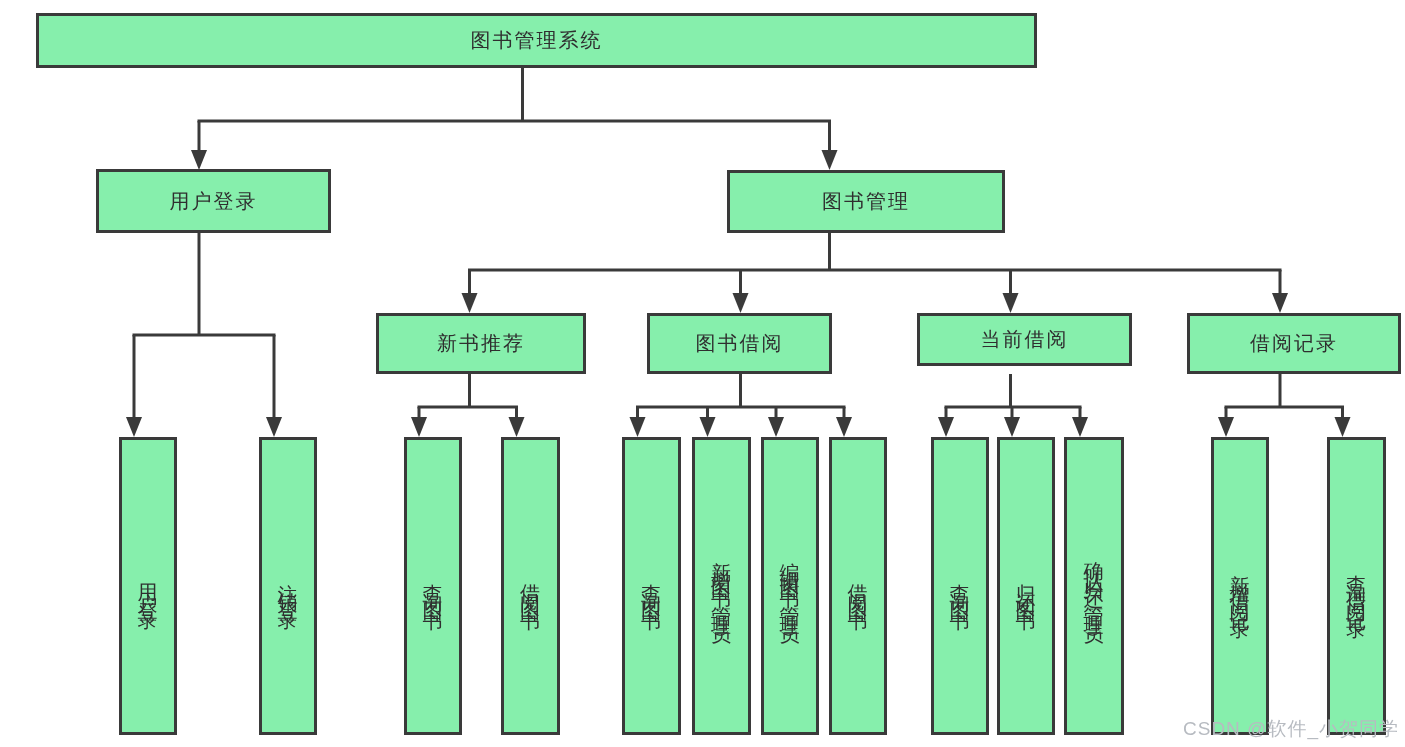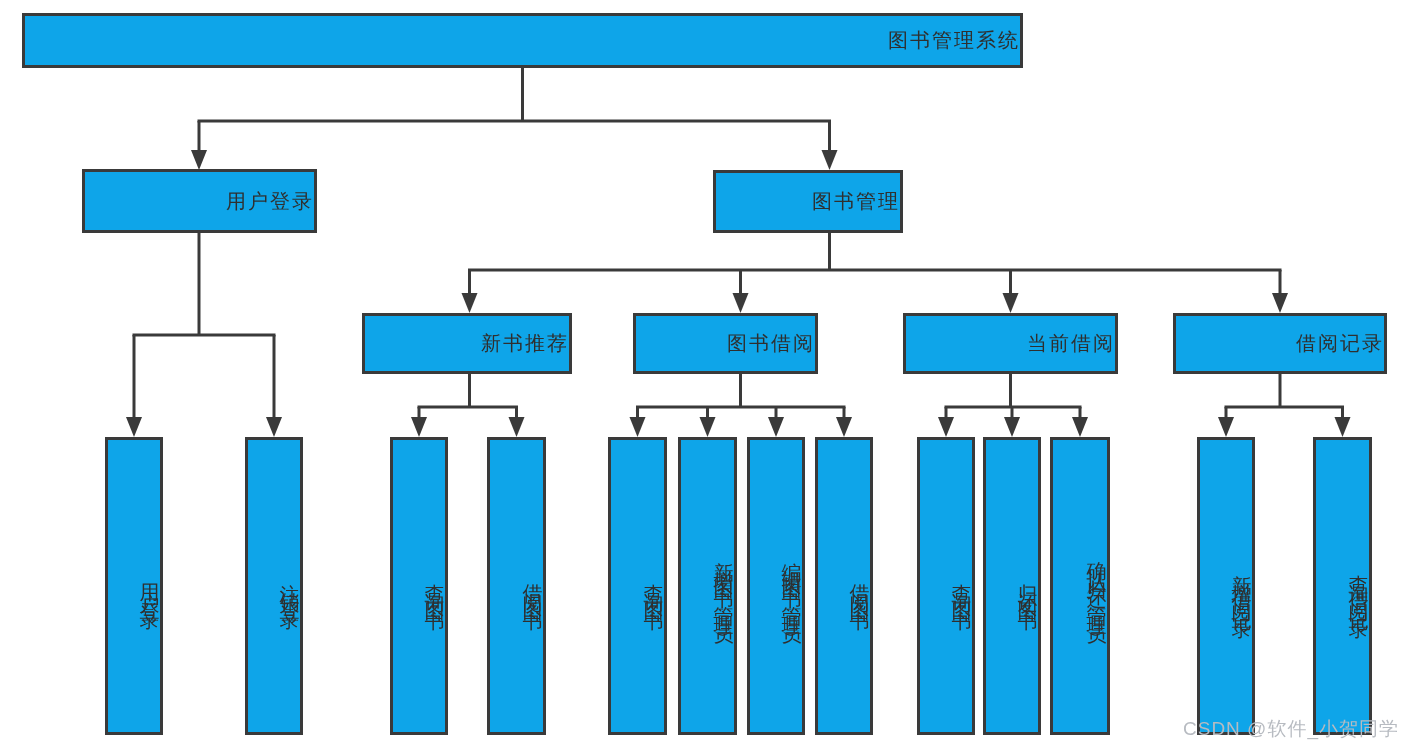--- a/index.html
+++ b/index.html
@@ -13,26 +13,27 @@
   }
   #connectors {
     position: absolute;
     left: 0; top: 0;
     z-index: 1;
   }
   .node {
     position: absolute;
     box-sizing: border-box;
     border: 3px solid #3a3a3a;
-    background: #0ea5e9;
+    background: #86efac;
     display: flex;
     align-items: center;
-    justify-content: flex-end;
+    justify-content: center;
     z-index: 2;
     color: #2f2f2f;
+    margin-left: 14px;
   }
   .node .lbl {
     font-size: 20px;
     letter-spacing: 2px;
     white-space: nowrap;
   }
   .leaf .lbl {
     writing-mode: vertical-rl;
     text-orientation: mixed;
     letter-spacing: 9px;
@@ -111,31 +112,31 @@
       <polygon points="1334.5,417 1350.5,417 1342.5,437" fill="#3a3a3a"></polygon>
     </svg>
 
   <div class="node" style="left:22px;top:13px;width:1001px;height:55px">
     <span class="lbl">图书管理系统</span>
   </div>
 
   <div class="node" style="left:82px;top:169px;width:235px;height:64px">
     <span class="lbl">用户登录</span>
   </div>
-  <div class="node" style="left:713px;top:170px;width:190px;height:63px">
+  <div class="node" style="left:713px;top:170px;width:278px;height:63px">
     <span class="lbl">图书管理</span>
   </div>
 
   <div class="node" style="left:362px;top:313px;width:210px;height:61px">
     <span class="lbl">新书推荐</span>
   </div>
   <div class="node" style="left:633px;top:313px;width:185px;height:61px">
     <span class="lbl">图书借阅</span>
   </div>
-  <div class="node" style="left:903px;top:313px;width:215px;height:61px">
+  <div class="node" style="left:903px;top:313px;width:215px;height:53px">
     <span class="lbl">当前借阅</span>
   </div>
   <div class="node" style="left:1173px;top:313px;width:214px;height:61px">
     <span class="lbl">借阅记录</span>
   </div>
 
   <div class="node leaf" style="left:105px;top:437px;width:58px;height:298px">
     <span class="lbl">用户登录</span>
   </div>
   <div class="node leaf" style="left:245px;top:437px;width:58px;height:298px">

